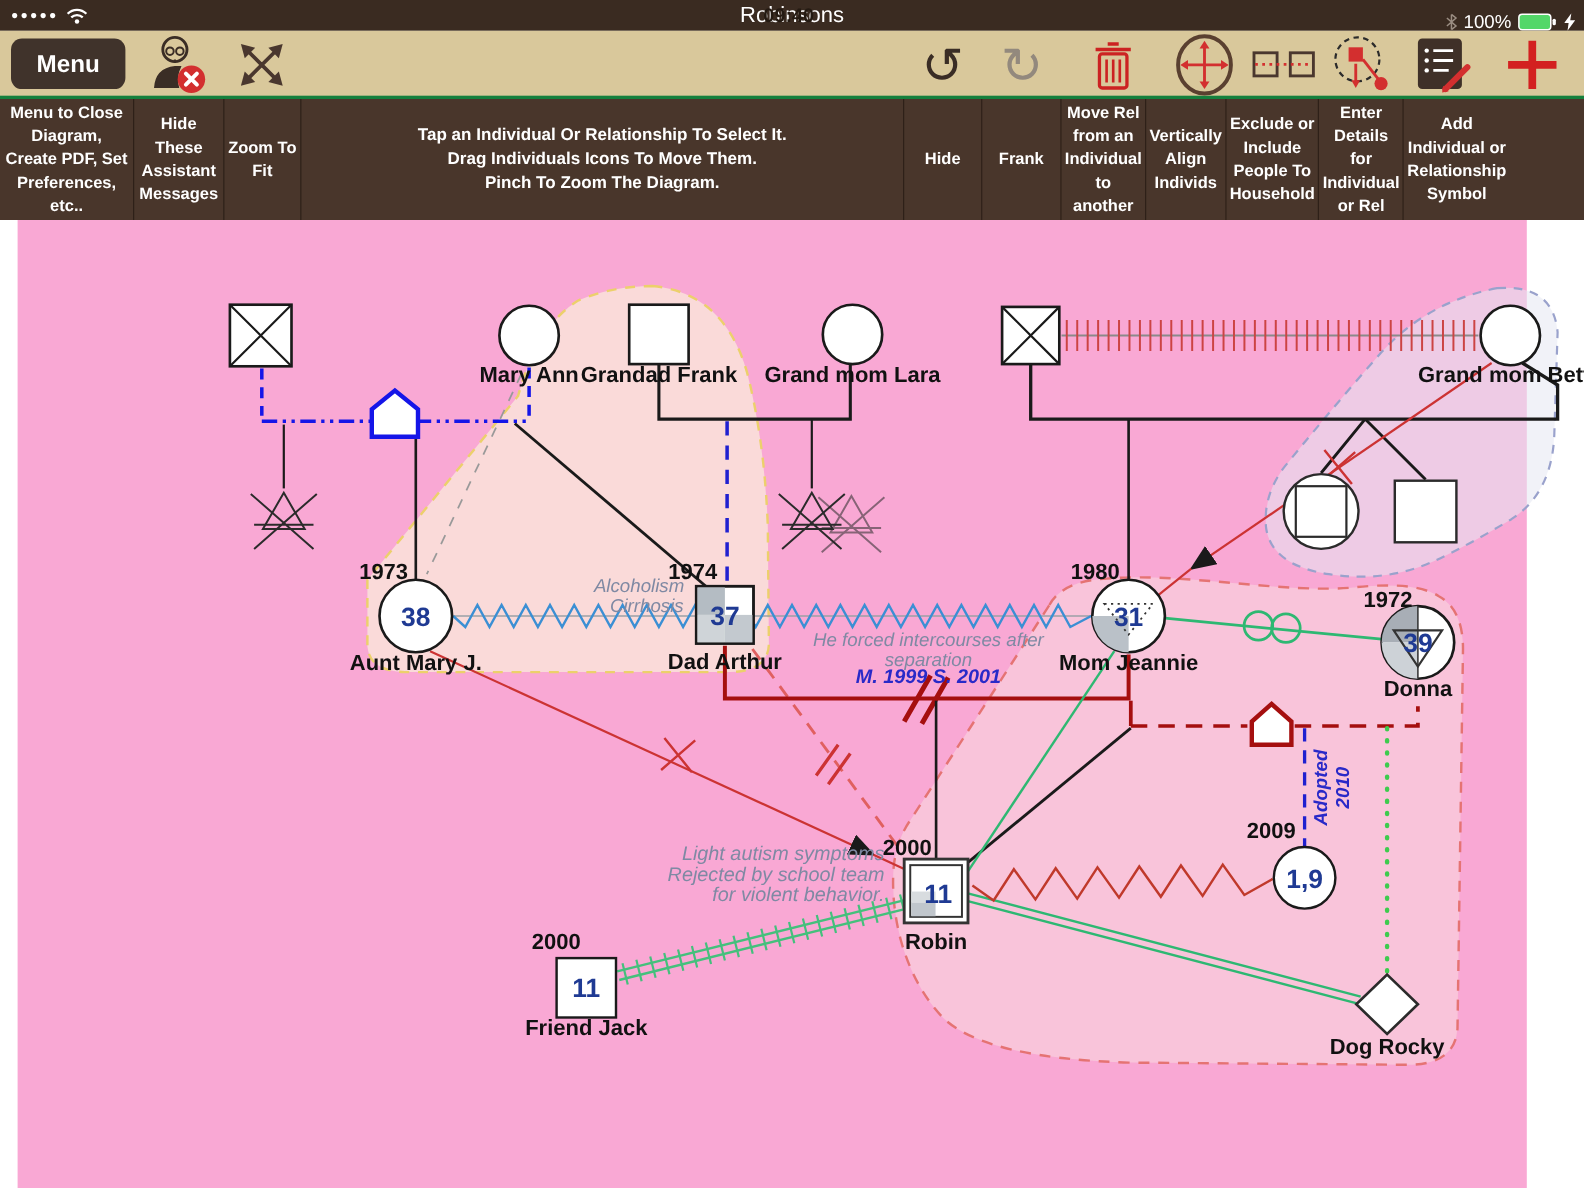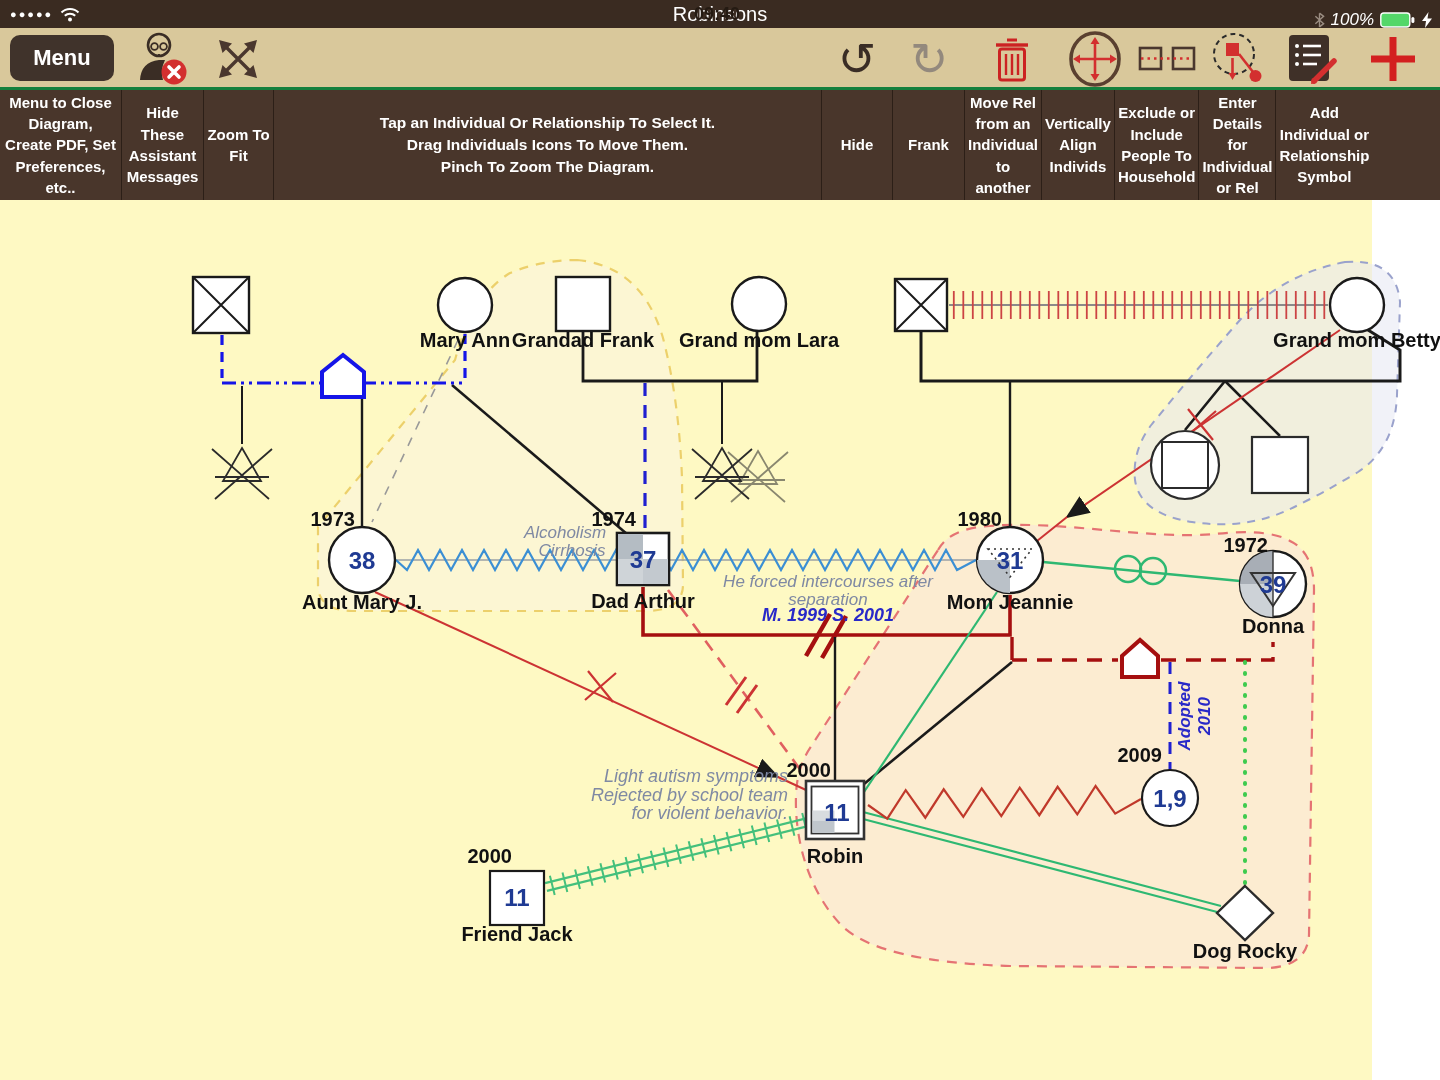--- a/index.html
+++ b/index.html
@@ -7,21 +7,21 @@
               font-family:"Liberation Sans", sans-serif; }
 
   
   .status-bar { position:absolute; left:0; top:0; width:1440px; height:28px;
                 background:#3a2b21; color:#fff; }
   .sb-left { position:absolute; left:10px; top:0; height:28px; display:flex; align-items:center; gap:7px; }
   .sb-dots { font-size:11px; letter-spacing:2px; color:#fff; }
   .sb-center { position:absolute; left:0; right:0; top:0; height:28px; text-align:center; }
   .sb-title { position:absolute; left:0; right:0; top:3px; font-size:20px; font-weight:500; color:#ffffff; }
   .sb-time  { position:absolute; left:-6px; right:0; top:4px; font-size:18px; font-weight:700; color:#241a12; }
-  .sb-right { position:absolute; right:8px; top:0; height:40px; display:flex; align-items:center; gap:6px;font-style:italic; }
+  .sb-right { position:absolute; right:8px; top:0; height:40px; display:flex; align-items:center; gap:6px; }
   .sb-batt-pct { font-size:17px; color:#fff; }
 
   
   .toolbar { position:absolute; left:0; top:28px; width:1440px; height:62px;
              background:#d9c89b; border-bottom:3px solid #15803d; }
   .menu-btn { position:absolute; left:10px; top:7px; width:104px; height:46px;
               background:#40332b; color:#fff; border:none; border-radius:10px;
               font-size:22px; font-weight:700; font-family:"Liberation Sans",sans-serif; }
   .ticon { position:absolute; top:31px; transform:translate(-50%,-50%); display:flex;
            align-items:center; justify-content:center; cursor:pointer; }
@@ -31,21 +31,21 @@
   
   .help-bar { position:absolute; left:0; top:90px; width:1440px; height:110px;
               background:#49362b; display:flex; }
   .help-cell { border-right:1px solid #2c1f17; color:#fff; font-weight:700;
                font-size:15px; line-height:1.42; display:flex; align-items:center;
                justify-content:center; text-align:center; padding:4px 3px;
                white-space:pre-line; }
   .help-cell:last-child { border-right:none; }
 
   
-  .canvas { position:absolute; left:0; top:200px; width:1372px; height:880px; background:#fef9c3; }
+  .canvas { position:absolute; left:16px; top:200px; width:1372px; height:880px; background:#f9a8d4; }
 
   text { font-family:"Liberation Sans", sans-serif; }
   .pname { font-size:20px; font-weight:700; fill:#111; }
   .pyear { font-size:20px; font-weight:700; fill:#111; }
   .page-num { font-size:24px; font-weight:700; fill:#1f3a93; }
   .note { font-size:17px; font-style:italic; fill:#7f89a3; }
   .note-lg { font-size:18px; font-style:italic; fill:#7f89a3; }
   .note-blue { font-size:18px; font-style:italic; fill:#2929c8; font-weight:700; }
   .note-blue-sm { font-size:17px; font-style:italic; fill:#2929c8; font-weight:700; }
 </style>

